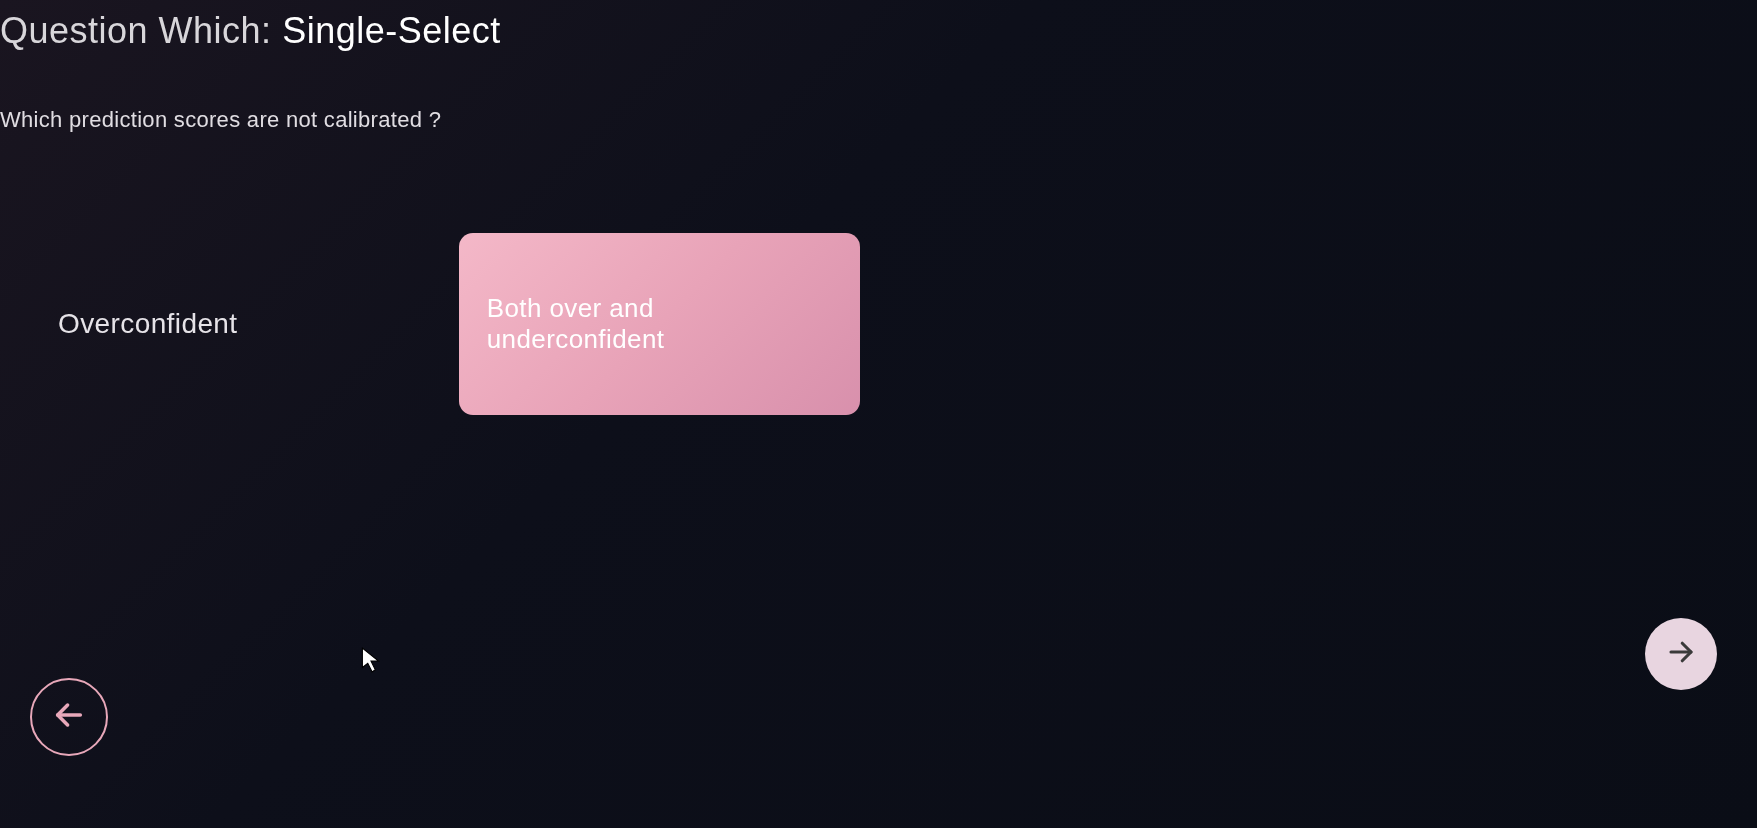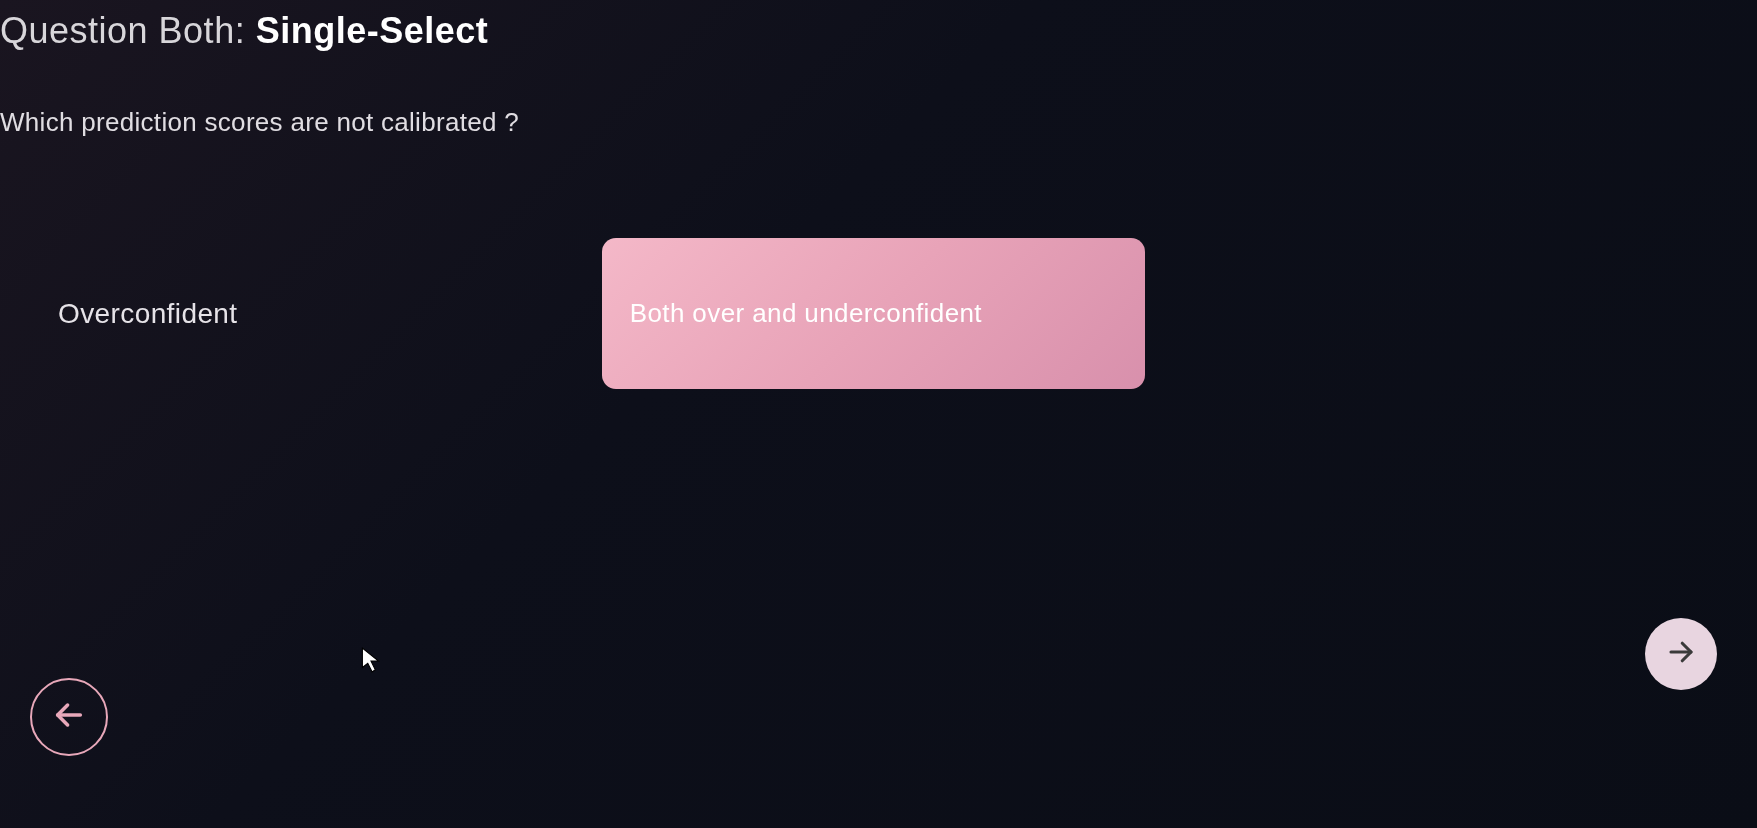--- a/index.html
+++ b/index.html
@@ -26,34 +26,34 @@
       font-size: 36px;
       color: #d8d6da;
       margin-left: 0;
       padding-left: 0;
       letter-spacing: 0.5px;
     }
     .question-type-label {
       font-weight: 400;
     }
     .question-type-value {
-      font-weight: 700;
+      font-weight: 400;
       color: #ffffff;
     }
     .question-text {
-      font-size: 26px;
+      font-size: 22px;
       color: #e0dde2;
       margin-top: 55px;
       padding-left: 0;
       font-weight: 400;
       letter-spacing: 0.3px;
     }
     .options-grid {
       display: grid;
-      grid-template-columns: 1fr 1fr 1fr;
+      grid-template-columns: 1fr 1fr 1fr 1fr;
       column-gap: 130px;
       row-gap: 100px;
       margin-top: 100px;
       padding: 0 40px 0 30px;
       align-items: center;
       gap: 28px;
     }
     .option {
       font-size: 28px;
       color: #e6e3e8;
@@ -112,21 +112,21 @@
       left: 360px;
       bottom: 150px;
     }
   </style>
 </head>
 <body>
 
 <div class="container">
 
   <div class="question-type-row">
-    <span class="question-type-label">Question Both: </span><span class="question-type-value">Single-Select</span>
+    <span class="question-type-label">Question Which: </span><span class="question-type-value">Single-Select</span>
   </div>
 
   <div class="question-text">Which prediction scores are not calibrated ?</div>
 
   <div class="options-grid">
     <div class="option">
       <span>Overconfident</span>
     </div>
     <div class="option selected">
       <span>Both over and underconfident</span>

